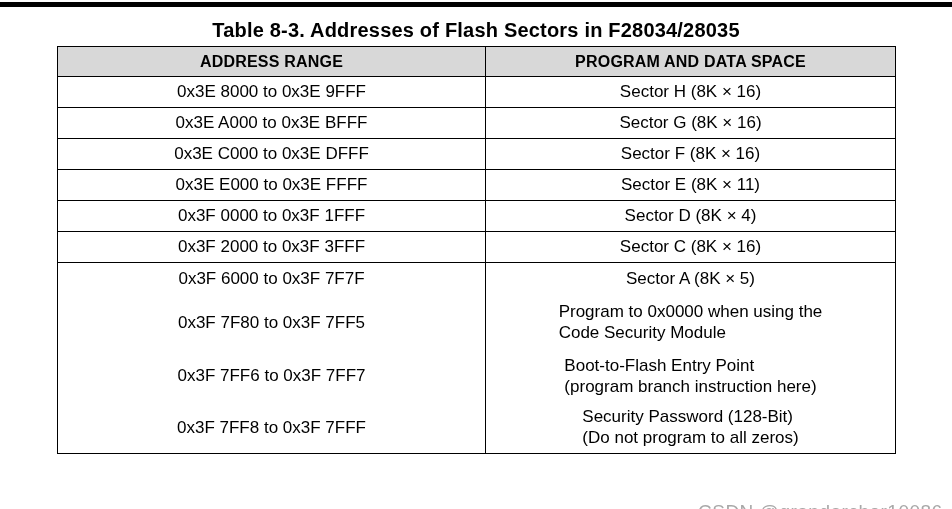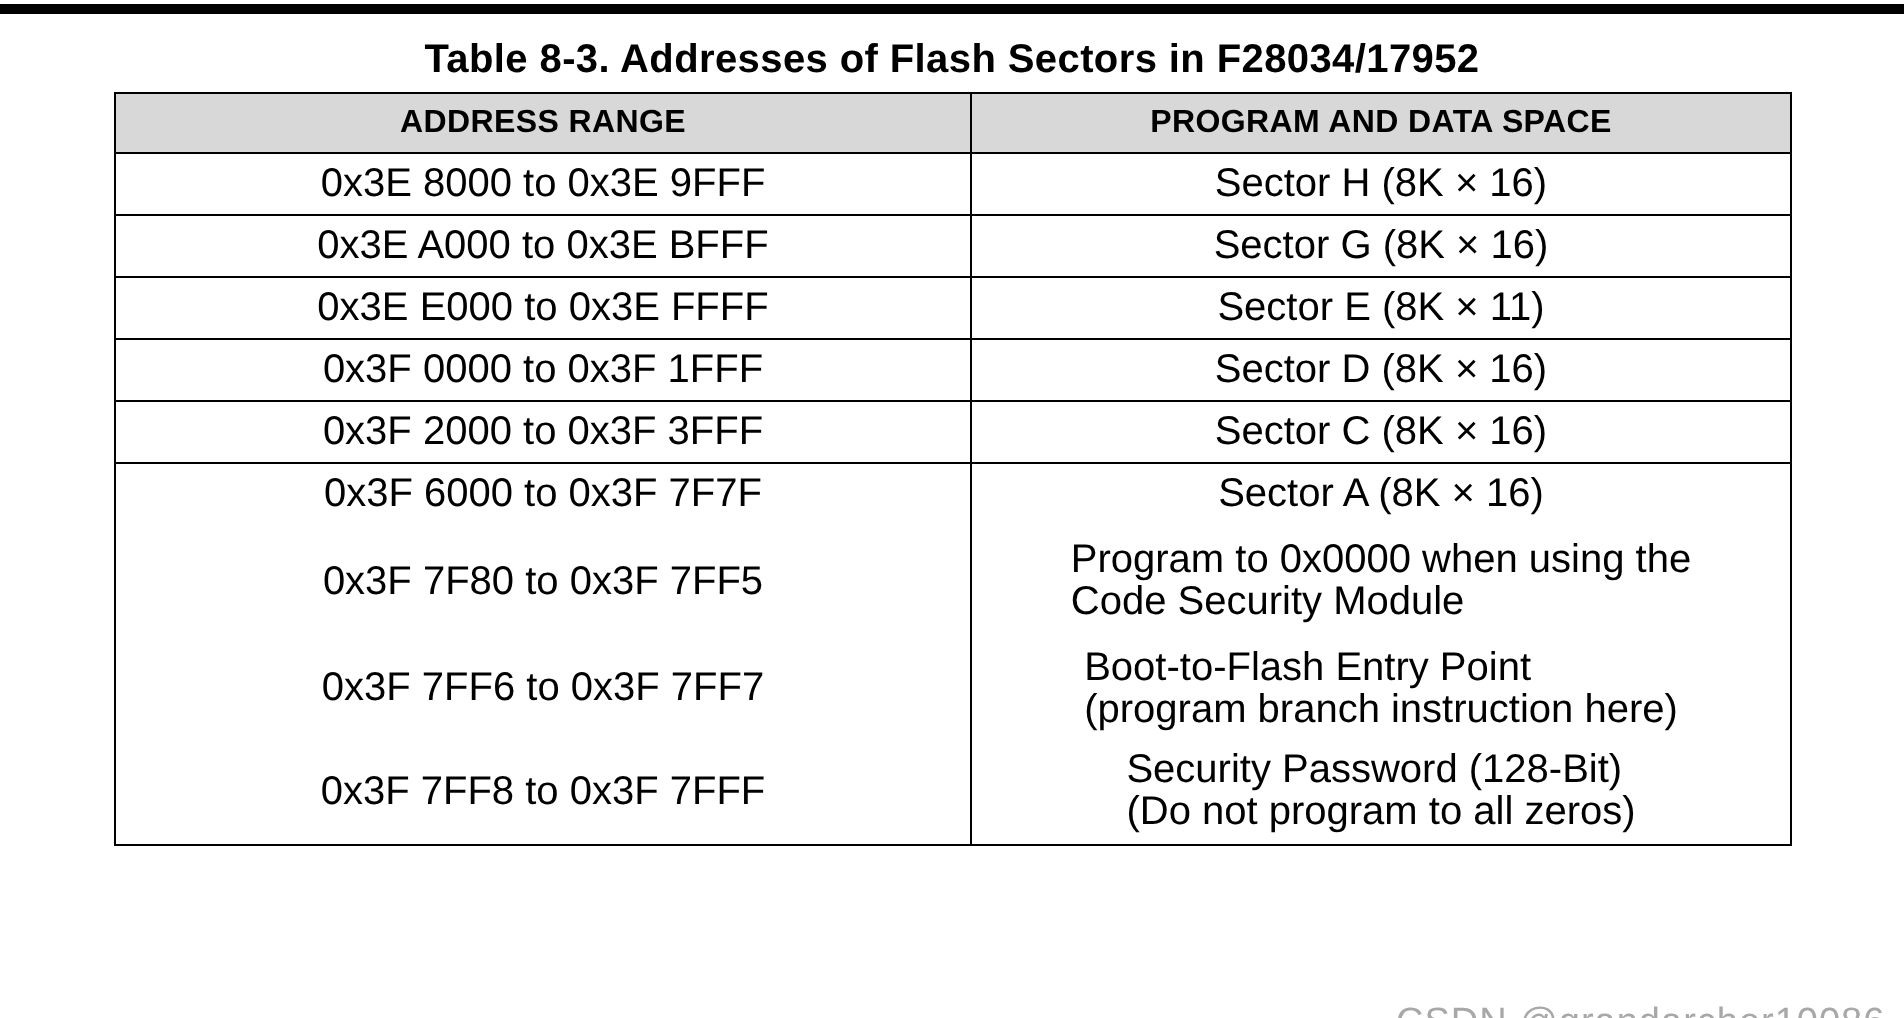--- a/index.html
+++ b/index.html
@@ -49,21 +49,21 @@
     padding: 0;
   }
   .flash-table th {
     background: #d8d8d8;
     height: 29px;
     font-size: 16px;
     font-weight: bold;
     letter-spacing: 0.2px;
   }
   .flash-table td {
-    font-size: 20px;
+    font-size: 17px;
     font-weight: normal;
   }
   .flash-table tr.data-row td {
     height: 30px;
   }
   .flash-table td.merged-cell {
     vertical-align: top;
     height: 190px;
   }
   .sub-row {
@@ -87,21 +87,21 @@
     letter-spacing: 0.5px;
     white-space: nowrap;
     margin-top: 24px;
   }
 </style>
 </head>
 <body>
 
 <div class="top-bar"></div>
 
-<div class="title">Table 8-3. Addresses of Flash Sectors in F28034/17952</div>
+<div class="title">Table 8-3. Addresses of Flash Sectors in F28034/28035</div>
 
 <table class="flash-table">
   <colgroup>
     <col style="width: 428px;">
     <col style="width: 410px;">
   </colgroup>
   <thead>
     <tr>
       <th>ADDRESS RANGE</th>
       <th>PROGRAM AND DATA SPACE</th>
@@ -110,40 +110,44 @@
   <tbody>
     <tr class="data-row">
       <td>0x3E 8000 to 0x3E 9FFF</td>
       <td>Sector H (8K × 16)</td>
     </tr>
     <tr class="data-row">
       <td>0x3E A000 to 0x3E BFFF</td>
       <td>Sector G (8K × 16)</td>
     </tr>
     <tr class="data-row">
+      <td>0x3E C000 to 0x3E DFFF</td>
+      <td>Sector F (8K × 16)</td>
+    </tr>
+    <tr class="data-row">
       <td>0x3E E000 to 0x3E FFFF</td>
       <td>Sector E (8K × 11)</td>
     </tr>
     <tr class="data-row">
       <td>0x3F 0000 to 0x3F 1FFF</td>
-      <td>Sector D (8K × 16)</td>
+      <td>Sector D (8K × 4)</td>
     </tr>
     <tr class="data-row">
       <td>0x3F 2000 to 0x3F 3FFF</td>
       <td>Sector C (8K × 16)</td>
     </tr>
     <tr>
       <td class="merged-cell">
         <div class="sub-row h-a">0x3F 6000 to 0x3F 7F7F</div>
         <div class="sub-row h-b">0x3F 7F80 to 0x3F 7FF5</div>
         <div class="sub-row h-c">0x3F 7FF6 to 0x3F 7FF7</div>
         <div class="sub-row h-d">0x3F 7FF8 to 0x3F 7FFF</div>
       </td>
       <td class="merged-cell">
-        <div class="sub-row h-a">Sector A (8K × 16)</div>
+        <div class="sub-row h-a">Sector A (8K × 5)</div>
         <div class="sub-row h-b">Program to 0x0000 when using the
 Code Security Module</div>
         <div class="sub-row h-c">Boot-to-Flash Entry Point
 (program branch instruction here)</div>
         <div class="sub-row h-d">Security Password (128-Bit)
 (Do not program to all zeros)</div>
       </td>
     </tr>
   </tbody>
 </table>

